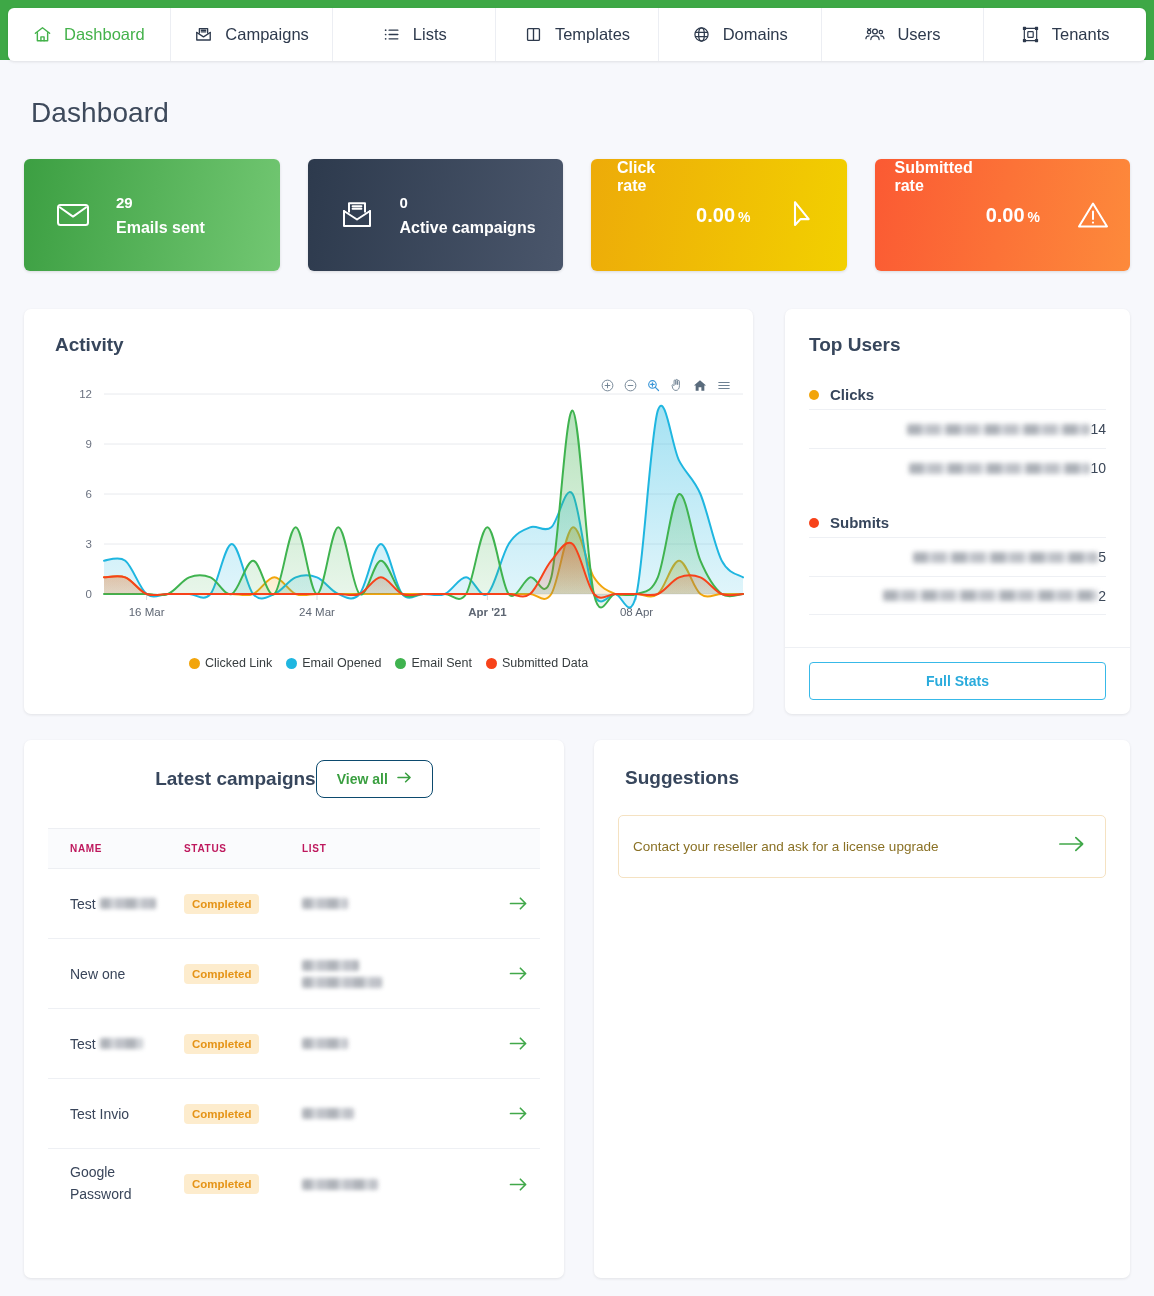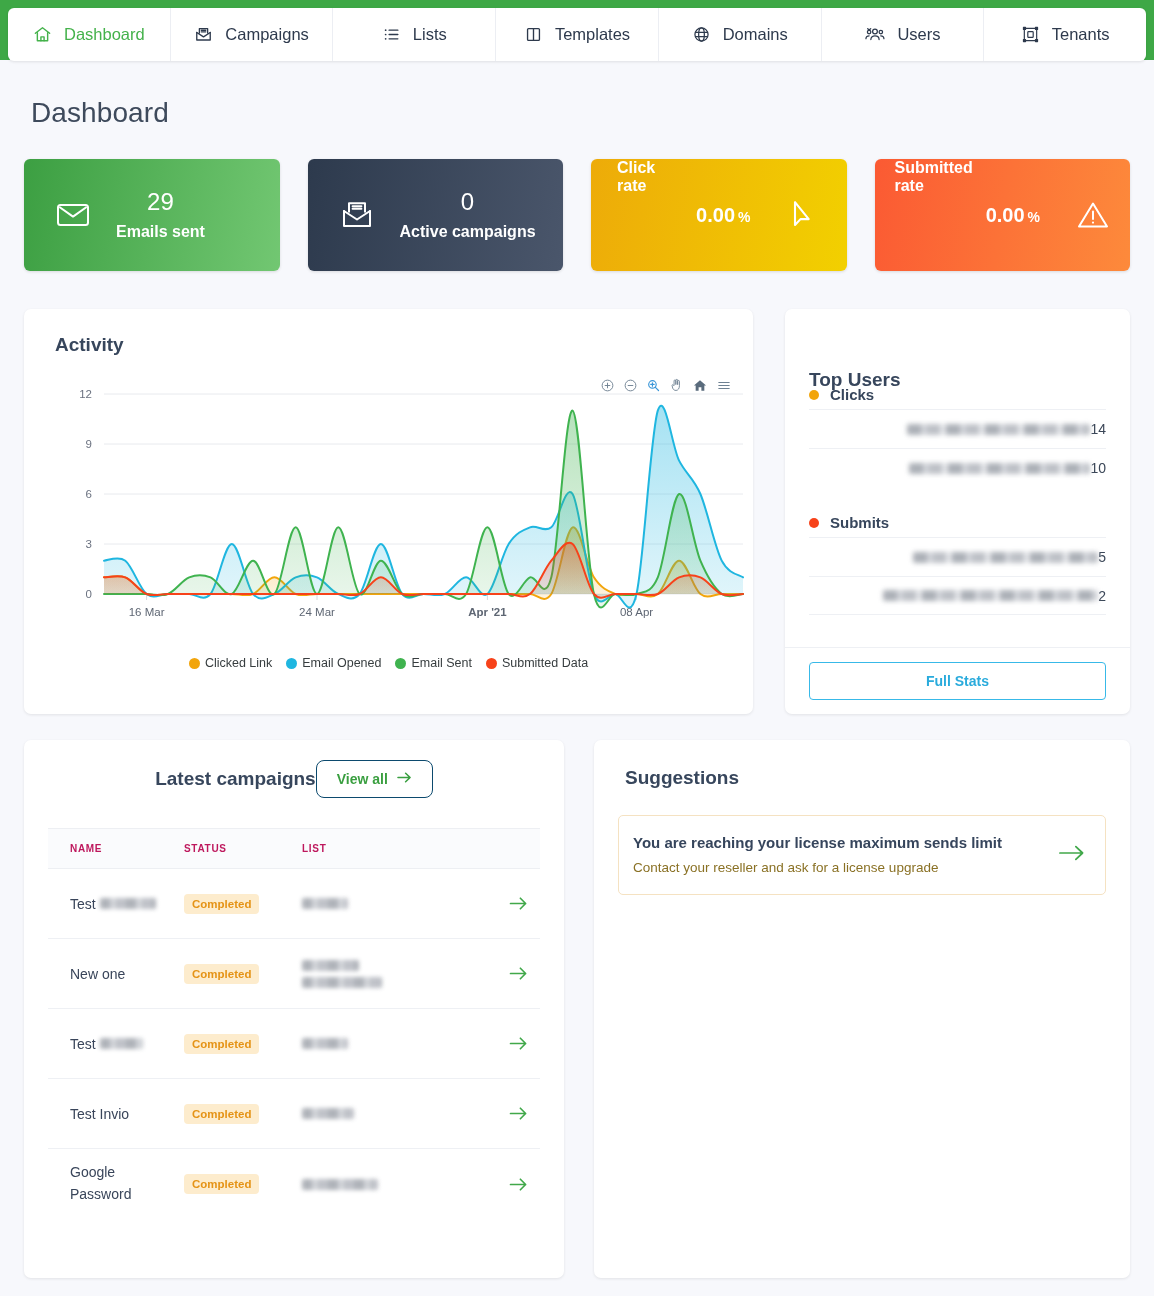--- a/index.html
+++ b/index.html
@@ -60,21 +60,21 @@
   }
   .stat.green  { background: linear-gradient(100deg,#3c9f42 0%, #72c772 100%); }
   .stat.dark   { background: linear-gradient(100deg,#2d3a4d 0%, #4a566b 100%); }
   .stat.yellow { background: linear-gradient(100deg,#edab09 0%, #f2d000 100%); }
   .stat.orange { background: linear-gradient(100deg,#fb5a33 0%, #fd8a3b 100%); }
 
   
   .stat-a { display: flex; align-items: center; padding: 0 0 0 30px; height: 100%; gap: 24px; }
   .stat-a .ic { width: 38px; display: flex; align-items: center; justify-content: center; }
   .stat-a .txt { display: flex; flex-direction: column; gap: 10px; }
-  .stat-a .num { font-size: 24px; font-weight: 400; line-height: 1; text-align: center; }
+  .stat-a .num { font-size: 15px; font-weight: 700; line-height: 1; }
   .stat-a .cap { font-size: 16px; font-weight: 700; line-height: 1; }
 
   
   .stat-b { display: flex; justify-content: center; height: 100%;
             padding: 0 22px 0 26px; gap: 13px; position: relative; }
   .stat-b .lbl { font-size: 16px; font-weight: 700; }
   .stat-b .row { display: flex; align-items: center; gap: 16px; }
   .stat-b .val { font-size: 20px; font-weight: 700; white-space: nowrap; }
   .stat-b .val .pct { font-size: 14px; font-weight: 700; margin-left: 3px; }
   .stat-b .bar { flex: 1 1 auto; height: 3px; background: rgba(255,255,255,.45); border-radius: 2px; max-width: 128px; }
@@ -96,21 +96,21 @@
   .chart-svg { display: block; }
 
   .legend { position: absolute; left: 0; right: 0; top: 347px; display: flex;
             justify-content: center; align-items: center; gap: 14px; }
   .legend .li { display: flex; align-items: center; gap: 5px; font-size: 12.5px; color: #373d3f;
                 font-family: "Liberation Sans", sans-serif; }
   .legend .dot { width: 11px; height: 11px; border-radius: 50%; display: inline-block; }
 
   
   .topusers { position: absolute; left: 785px; top: 309px; width: 345px; height: 405px; }
-  .topusers .panel-title { position: absolute; left: 24px; top: 25px; margin-top: 35px; }
+  .topusers .panel-title { position: absolute; left: 24px; top: 25px; }
   .tu-body { position: absolute; left: 0; right: 0; top: 62px; bottom: 67px; padding: 0 24px; overflow: hidden; }
   .tu-group-hd { display: flex; align-items: center; gap: 11px; font-size: 15px; font-weight: 700;
                  color: #37465c; margin-top: 15px; margin-bottom: 6px; }
   .tu-group-hd .d { width: 10px; height: 10px; border-radius: 50%; }
   .tu-row { display: flex; align-items: center; justify-content: flex-end;
             border-top: 1px solid #eef0f4; height: 39px; }
   .tu-row:last-child { border-bottom: 1px solid #eef0f4; }
   .tu-name { height: 11px; border-radius: 2px;
              background: repeating-linear-gradient(90deg,#9ea3ab 0 14px,#c9ccd2 14px 20px,#b2b6bd 20px 33px,#dfe1e5 33px 39px);
              filter: blur(2.4px); opacity: .85; }
@@ -604,21 +604,20 @@
         </span>
       </div>
     </div>
   </section>
 
   <section class="panel suggestions">
     <h2 class="panel-title">Suggestions</h2>
 
     <div class="sugg-item">
       <span class="sugg-text">
-        <span class="sugg-title" style="display:block">You are reaching your license maximum sends limit</span>
         <span class="sugg-sub" style="display:block">Contact your reseller and ask for a license upgrade</span>
       </span>
       <span>
         <svg width="27" height="20" viewBox="0 0 28 20" fill="none" stroke="#41a84a" stroke-width="1.8" stroke-linecap="round" stroke-linejoin="round">
             <path d="M2 10h23M18.5 3.4 25.5 10l-7 6.6"></path>
           </svg>
       </span>
     </div>
   </section>
 

